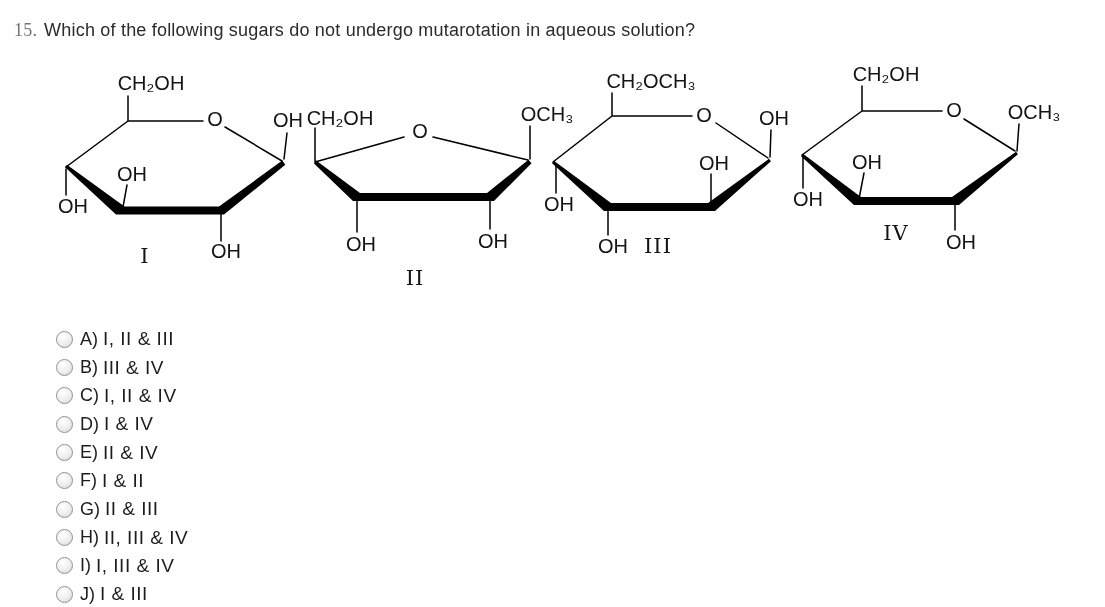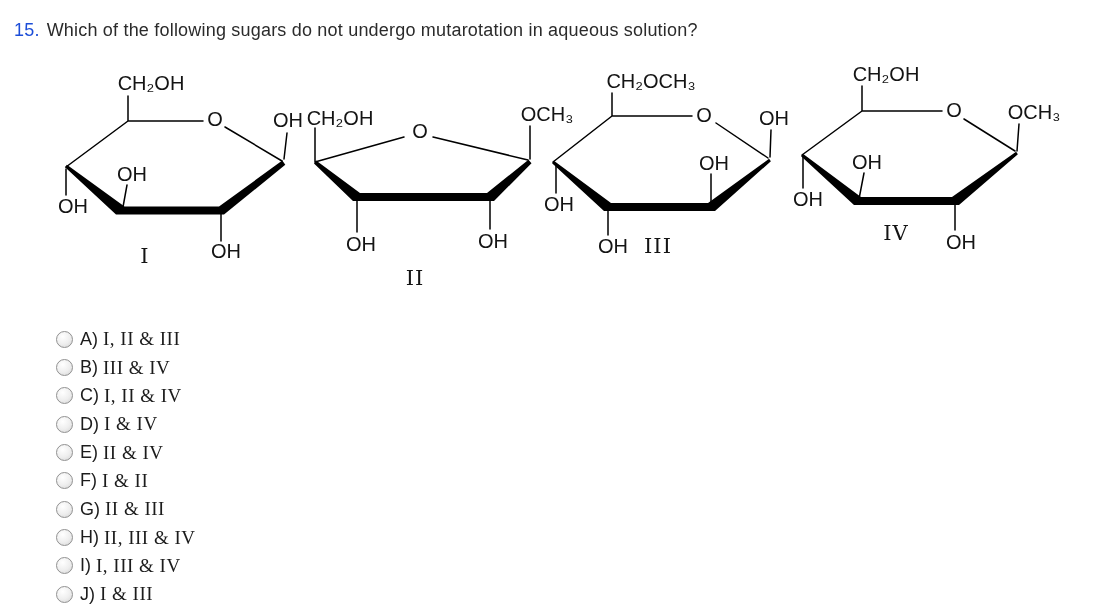--- a/index.html
+++ b/index.html
@@ -1,32 +1,32 @@
 <!DOCTYPE html>
 <html><head>
 <meta charset="utf-8">
 <style>
   html,body{margin:0;padding:0;background:#ffffff;}
   .page{position:relative;width:1105px;height:607px;background:#fff;overflow:hidden;
         font-family:"Liberation Sans",sans-serif;}
   .question{position:absolute;left:14px;top:20px;font-size:18px;letter-spacing:0.2px;
             color:#2b2b2b;white-space:nowrap;}
-  .qnum{color:#1d4ed8;margin-right:7px;}
+  .qnum{color:#737373;margin-right:7px;font-family:Liberation Serif, serif;}
   .structures-svg{position:absolute;left:0;top:0;}
   .ln{stroke:#000;stroke-width:1.5;fill:none;stroke-linecap:round;}
   .rim{fill:#000;stroke:none;}
   .chem{font-family:"Liberation Sans",sans-serif;font-size:20px;fill:#141414;}
   .rnum{font-family:"DejaVu Serif",serif;font-size:21px;fill:#141414;letter-spacing:1px;}
   .options{position:absolute;left:56px;top:325px;}
   .opt{height:28.35px;display:flex;align-items:center;cursor:default;}
   .radio{width:15px;height:15px;border-radius:50%;border:1px solid #919191;
          background:radial-gradient(circle at 38% 30%, #ffffff 0%, #eeeeee 55%, #d2d2d2 100%);
          margin-right:7px;flex:0 0 auto;}
   .letter{font-size:18px;color:#1c1c1c;margin-right:5px;}
-  .nums{font-family:Liberation Serif, serif;font-size:19px;color:#1c1c1c;letter-spacing:0.5px;}
+  .nums{font-family:Liberation Sans, sans-serif;font-size:19px;color:#1c1c1c;letter-spacing:0.5px;}
 </style>
 </head>
 <body>
 
 <div class="page">
 
   <div class="question">
     <span class="qnum">15.</span><span>Which of the following sugars do not undergo mutarotation in aqueous solution?</span>
   </div>
 

